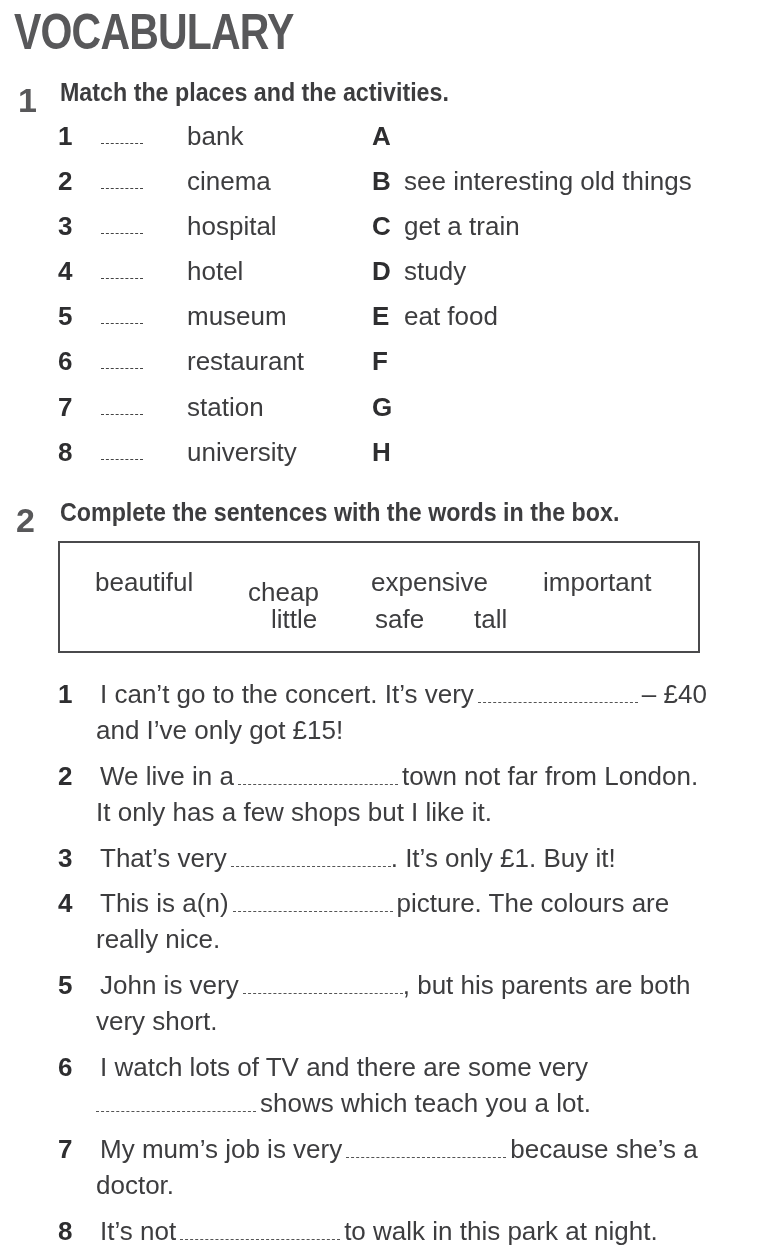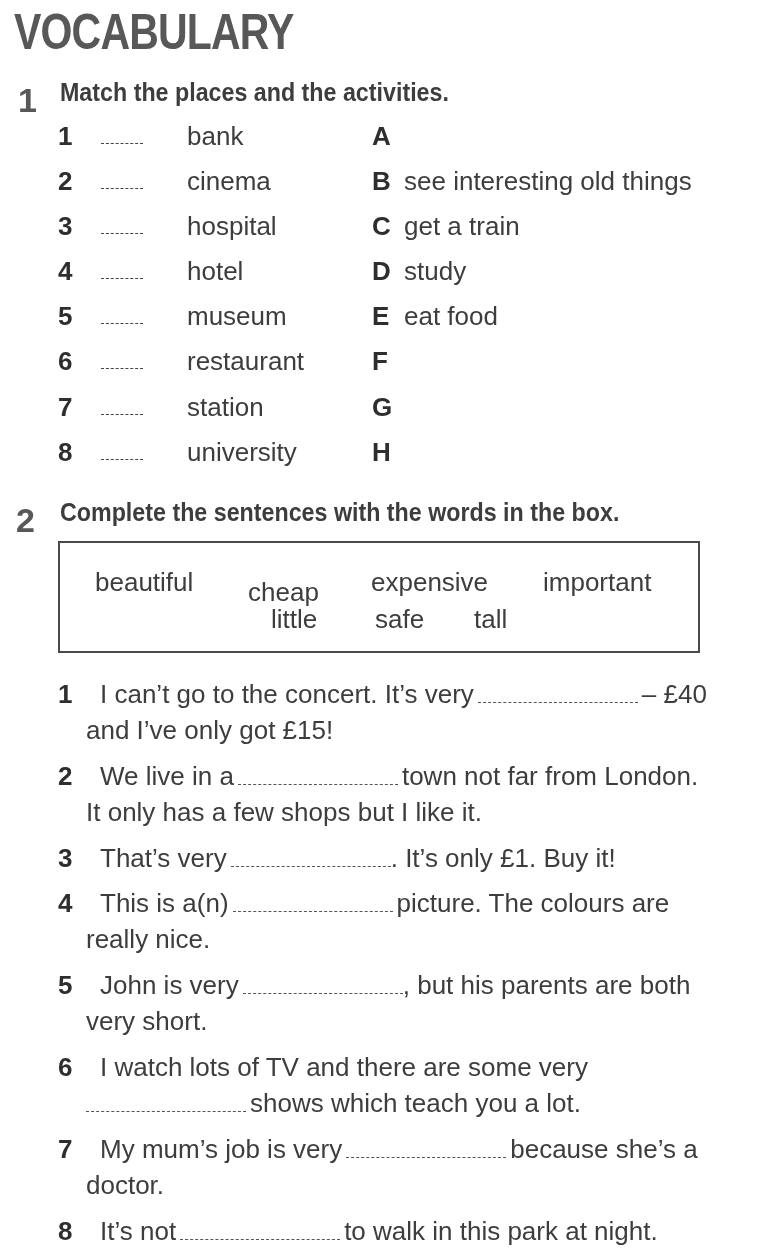--- a/index.html
+++ b/index.html
@@ -35,21 +35,21 @@
 
   .wordbox {
     position: absolute; left: 58px; top: 541px; width: 642px; height: 112px;
     border: 2.5px solid #4a4a4c; box-sizing: border-box;
   }
   .wordbox .w { position: absolute; font-size: 26px; line-height: 34px; white-space: nowrap; }
 
   .sent { position: absolute; left: 58px; width: 718px; font-size: 26px; line-height: 36px; }
   .sent .n { position: absolute; left: 0; font-weight: bold; color: #2e2e30; }
   .sent .txt { position: absolute; left: 42px; width: 680px; white-space: nowrap; }
-  .sent .line2 { position: absolute; left: 28px; white-space: nowrap; }
+  .sent .line2 { position: absolute; left: 38px; white-space: nowrap; }
   .blank {
     display: inline-block; width: 160px; height: 1px; vertical-align: baseline;
     border-bottom: 1.5px dashed #555; margin: 0 4px;
   }
   .blank.tight-right { margin-right: 0; }
   .blank.tight-left { margin-left: 0; }
 </style>
 </head>
 <body>
 

